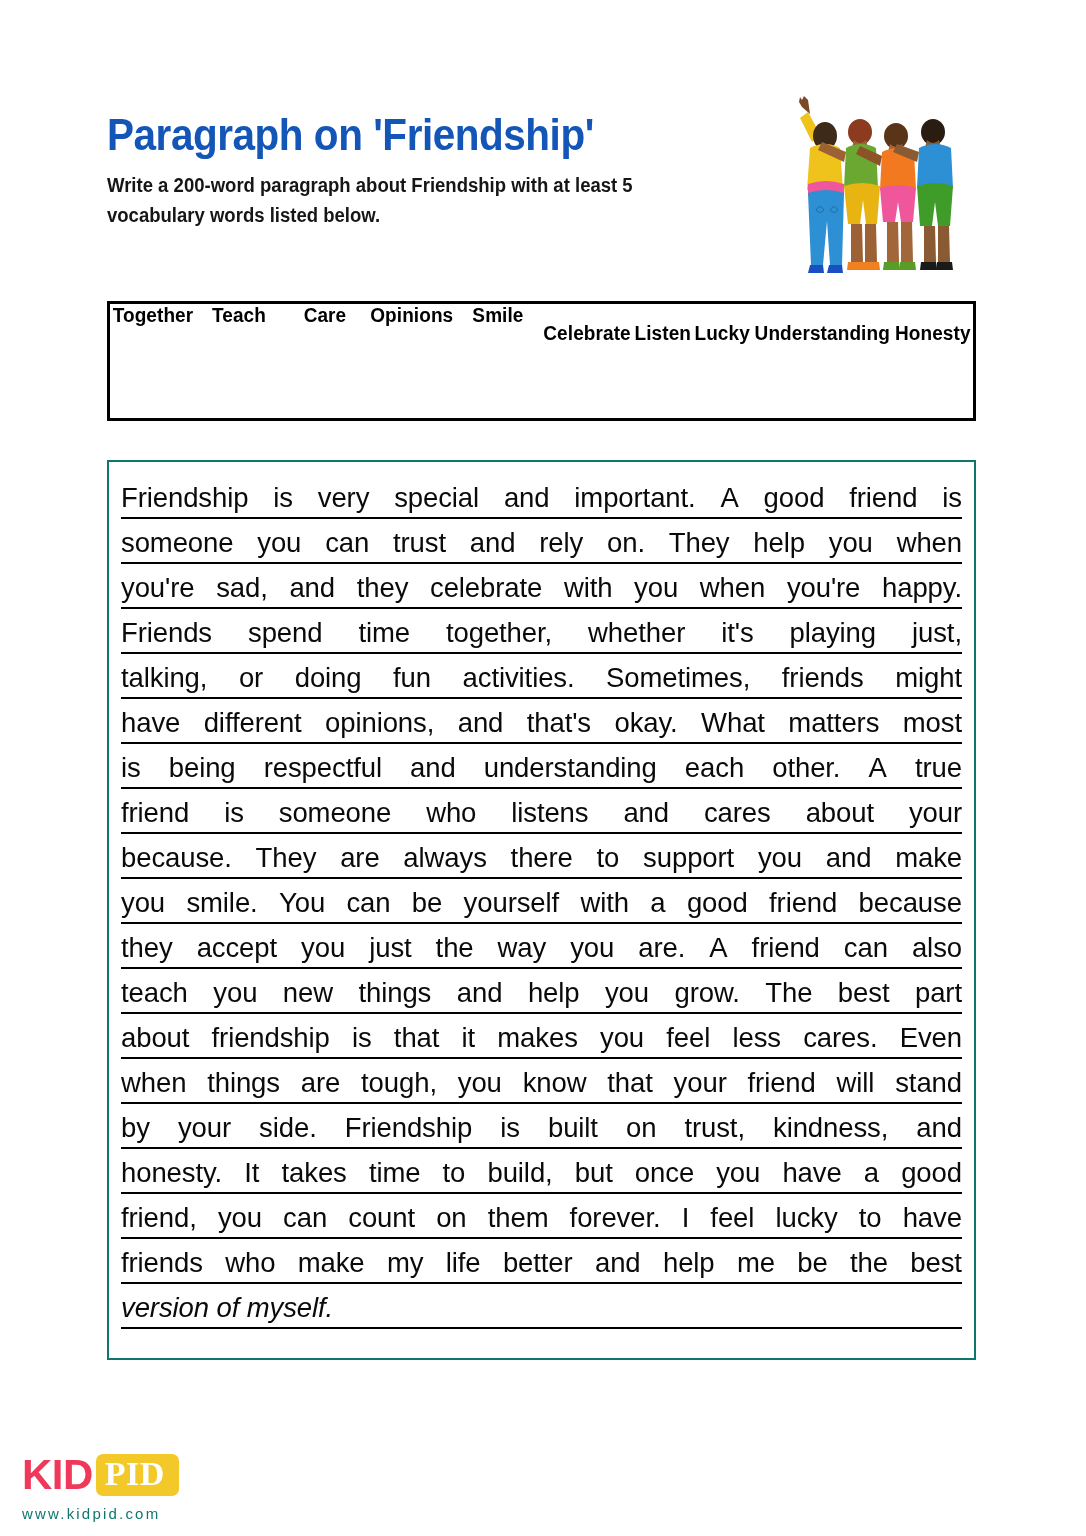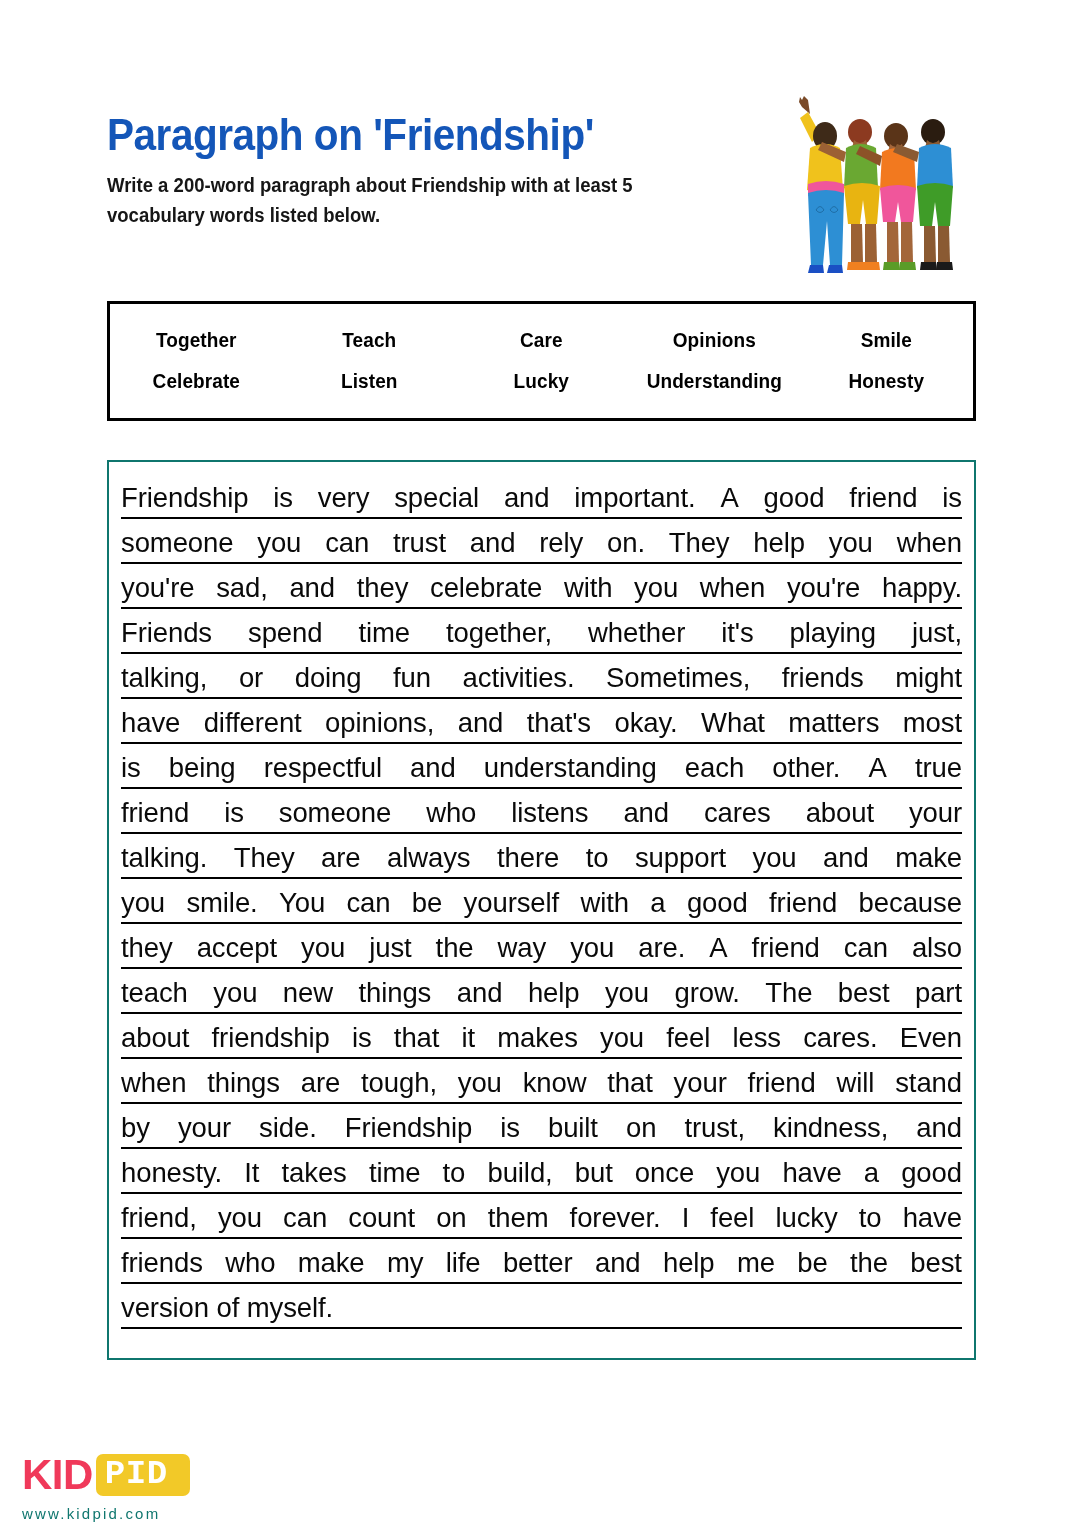--- a/index.html
+++ b/index.html
@@ -61,21 +61,21 @@
   
   .vocab-box {
     position: absolute;
     left: 107px;
     top: 301px;
     width: 869px;
     height: 120px;
     border: 3px solid #000000;
     box-sizing: border-box;
     display: flex;
-    flex-direction: column;
+    flex-direction: row;
     justify-content: center;
   }
   .vocab-row {
     display: flex;
     width: 100%;
   }
   .vocab-row + .vocab-row { margin-top: 18px; }
   .vocab-cell {
     flex: 1 1 0;
     text-align: center;
@@ -115,20 +115,21 @@
     font-size: 27.5px;
     font-weight: 400;
     color: #0a0a0a;
     line-height: 1.18;
     padding-bottom: 3px;
     letter-spacing: -0.1px;
     white-space: nowrap;
   }
   .para-line-inner.no-justify {
     justify-content: flex-start;
+    font-style: italic;
   }
   .para-line-inner .w { display: inline-block; }
 
   
   .footer-logo {
     position: absolute;
     left: 22px;
     top: 1452px;
     width: 250px;
   }
@@ -139,27 +140,27 @@
   }
   .logo-kid {
     font-family: "Liberation Sans", sans-serif;
     font-size: 42px;
     font-weight: 700;
     color: #f0395a;
     letter-spacing: -0.5px;
     line-height: 1;
   }
   .logo-pid {
-    font-family: Liberation Mono, monospace;
+    font-family: Liberation Serif, serif;
     font-size: 34px;
     font-weight: 700;
     color: #ffffff;
     background: #f2c928;
     border-radius: 7px;
-    padding: 3px 22px 5px 9px;
+    padding: 3px 14px 5px 9px;
     margin-left: 3px;
     line-height: 1;
     letter-spacing: 0.5px;
   }
   .logo-url {
     font-family: Liberation Sans, sans-serif;
     font-size: 15px;
     font-weight: 400;
     color: #0f766e;
     letter-spacing: 2.2px;
@@ -361,21 +362,21 @@
           <span class="w">who</span>
           <span class="w">listens</span>
           <span class="w">and</span>
           <span class="w">cares</span>
           <span class="w">about</span>
           <span class="w">your</span>
         </div>
       </div>
       <div class="para-line">
         <div class="para-line-inner">
-          <span class="w">talking.</span>
+          <span class="w">because.</span>
           <span class="w">They</span>
           <span class="w">are</span>
           <span class="w">always</span>
           <span class="w">there</span>
           <span class="w">to</span>
           <span class="w">support</span>
           <span class="w">you</span>
           <span class="w">and</span>
           <span class="w">make</span>
         </div>

